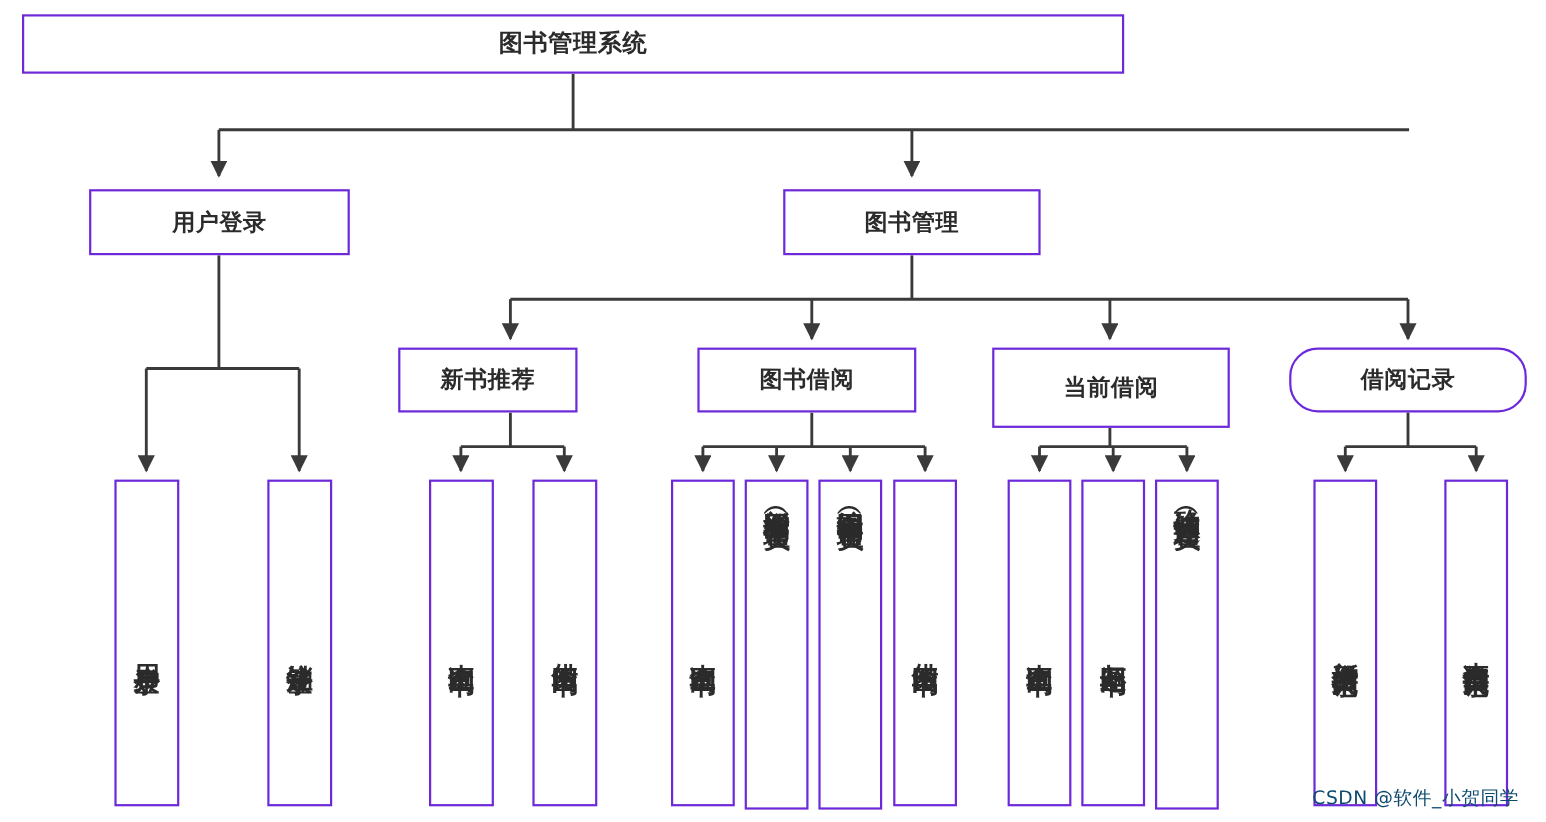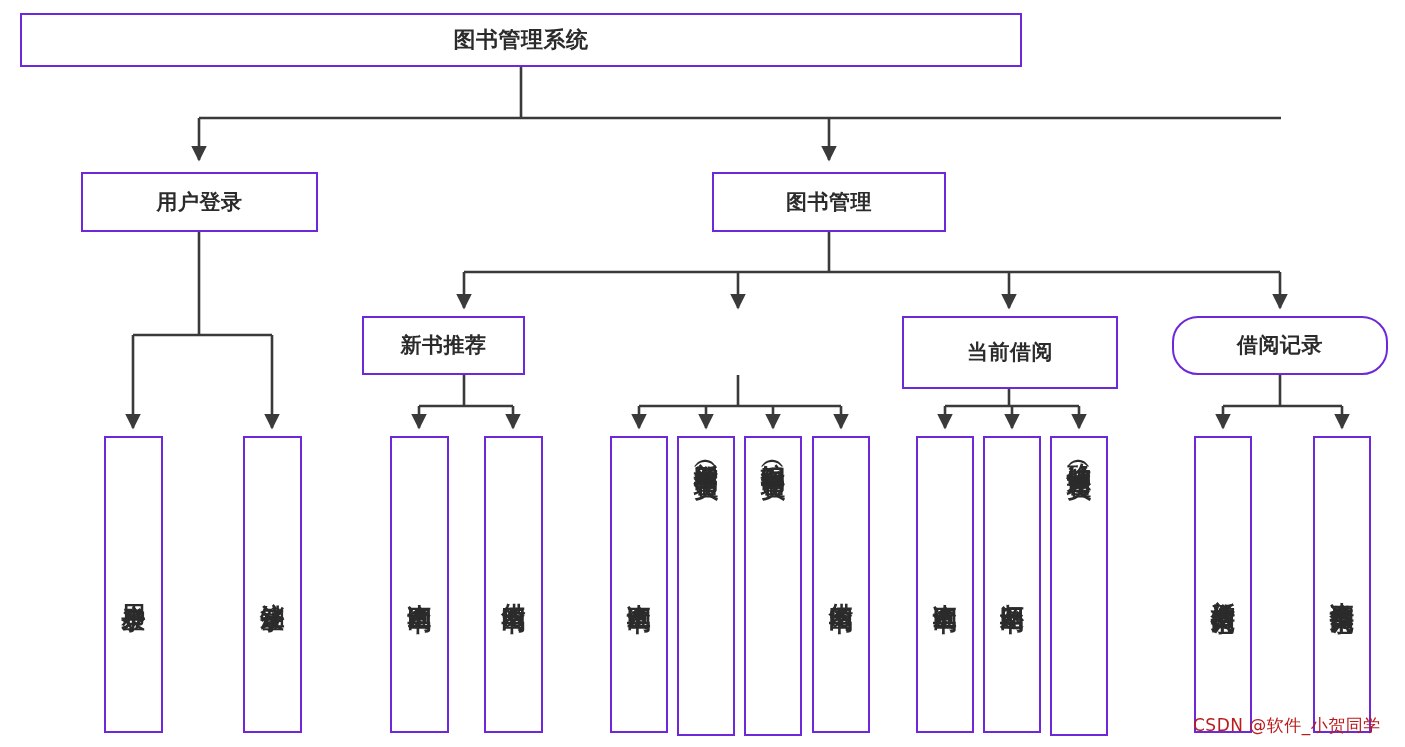--- a/index.html
+++ b/index.html
@@ -61,21 +61,21 @@
     font-size: 24px;
     line-height: 1.0;
     letter-spacing: 2px;
     white-space: nowrap;
   }
   .node.vert.center {
     align-items: center;
   }
   .watermark {
     position: absolute;
-    color: #b91c1c;
+    color: #0c4a6e;
     font-size: 17px;
     white-space: nowrap;
     letter-spacing: 0.5px;
   }
 </style>
 </head>
 <body>
 
 <div id="canvas">
 
@@ -136,20 +136,23 @@
   <div class="node horiz" style="left:81px; top:172px; width:237px; height:60px;">
     <span class="label">用户登录</span>
   </div>
   <div class="node horiz" style="left:712px; top:172px; width:234px; height:60px;">
     <span class="label">图书管理</span>
   </div>
 
   <div class="node horiz" style="left:362px; top:316px; width:163px; height:59px;">
     <span class="label">新书推荐</span>
   </div>
+  <div class="node horiz" style="left:634px; top:316px; width:199px; height:59px;">
+    <span class="label">图书借阅</span>
+  </div>
   <div class="node horiz" style="left:902px; top:316px; width:216px; height:73px;">
     <span class="label">当前借阅</span>
   </div>
   <div class="node horiz" style="left:1172px; top:316px; width:216px; height:59px;border-radius:26px;">
     <span class="label">借阅记录</span>
   </div>
 
   <div class="node vert center" style="left:104px; top:436px; width:59px; height:297px;">
     <span class="label">用户登录</span>
   </div>

